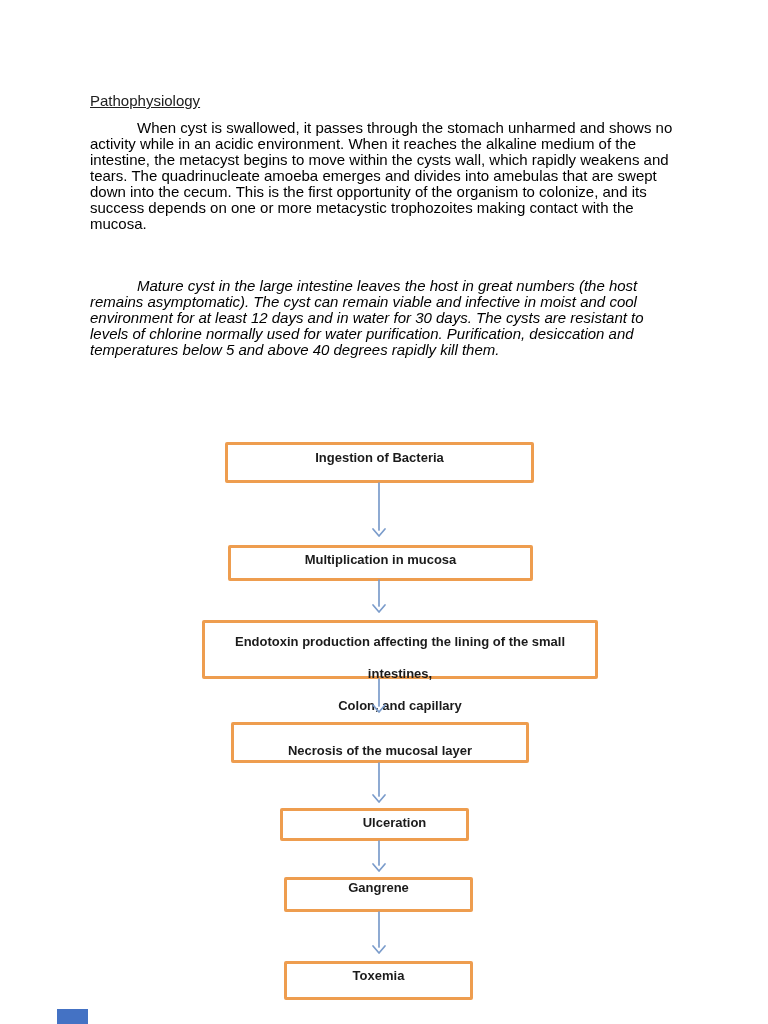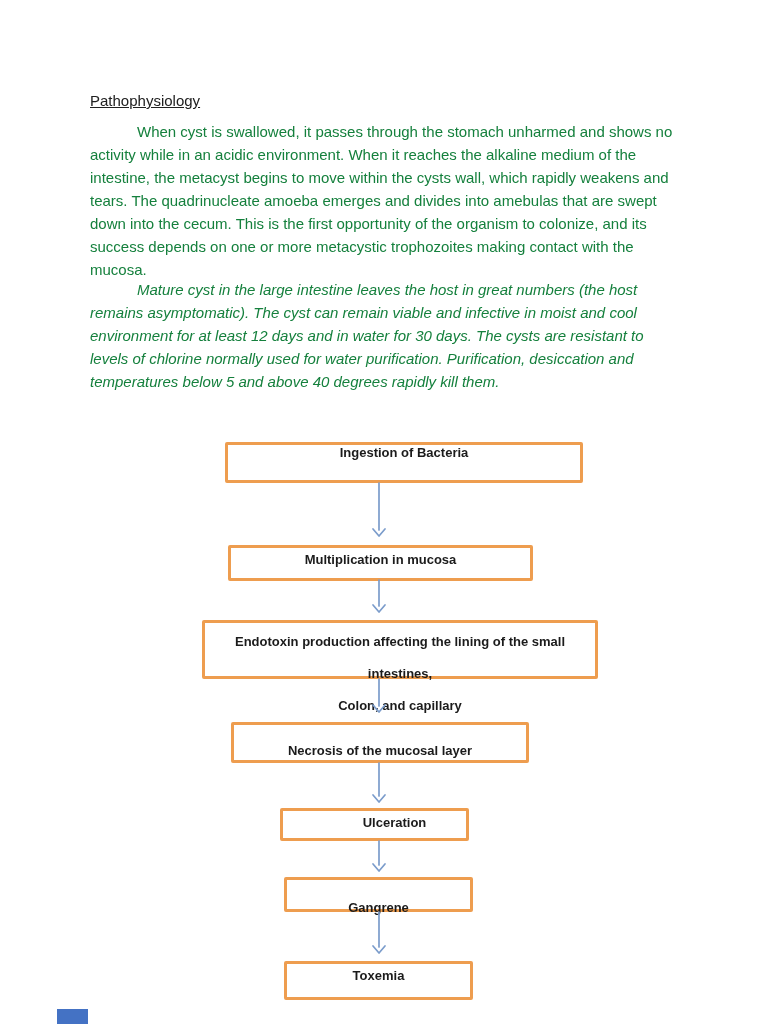--- a/index.html
+++ b/index.html
@@ -15,40 +15,40 @@
     color:var(--text);
     position:relative;overflow:hidden;
   }
   .page{position:absolute;inset:0;background:#fff;}
   .doc-title{
     position:absolute;left:90px;top:92px;margin:0;
     font-size:15px;font-weight:400;color:#202020;text-decoration:underline;
   }
   .para{
     position:absolute;left:90px;width:592px;margin:0;
-    font-size:15px;line-height:23px;color:#15803d;
+    font-size:15px;line-height:16px;color:#000000;
     text-indent:47px;
   }
   .para-1{top:120px;}
   .para-2{top:278px;font-style:italic;}
 
   .flowchart{position:absolute;inset:0;}
   .fc-box{
     position:absolute;box-sizing:border-box;
     border:3px solid var(--box-border);border-radius:2px;
     background:#ffffff;text-align:center;
     font-weight:700;font-size:13px;color:#1b1b1b;
   }
   .fc-box .fc-line{display:block;}
-  .b1{left:225px;top:442px;width:358px;height:41px;}
+  .b1{left:225px;top:442px;width:309px;height:41px;padding-top:5px;}
   .b2{left:228px;top:545px;width:305px;height:36px;padding-top:4px;}
   .b3{left:202px;top:620px;width:396px;height:59px;padding-top:3px;line-height:32px;}
   .b4{left:231px;top:722px;width:298px;height:41px;padding-top:18px;}
   .b5{left:280px;top:808px;width:189px;height:33px;padding-top:4px;padding-left:40px;}
-  .b6{left:284px;top:877px;width:189px;height:35px;padding-top:20px;}
+  .b6{left:284px;top:877px;width:189px;height:35px;padding-top:0;}
   .b7{left:284px;top:961px;width:189px;height:39px;padding-top:4px;}
 
   .arrow{position:absolute;width:16px;overflow:visible;}
   .arrow line,.arrow polyline{
     stroke:var(--arrow);fill:none;stroke-width:1.7;stroke-linecap:round;stroke-linejoin:round;
   }
   .a1{left:371px;top:483px;height:54px;}
   .a2{left:371px;top:580px;height:33px;}
   .a3{left:371px;top:679px;height:34px;}
   .a4{left:371px;top:763px;height:40px;}

